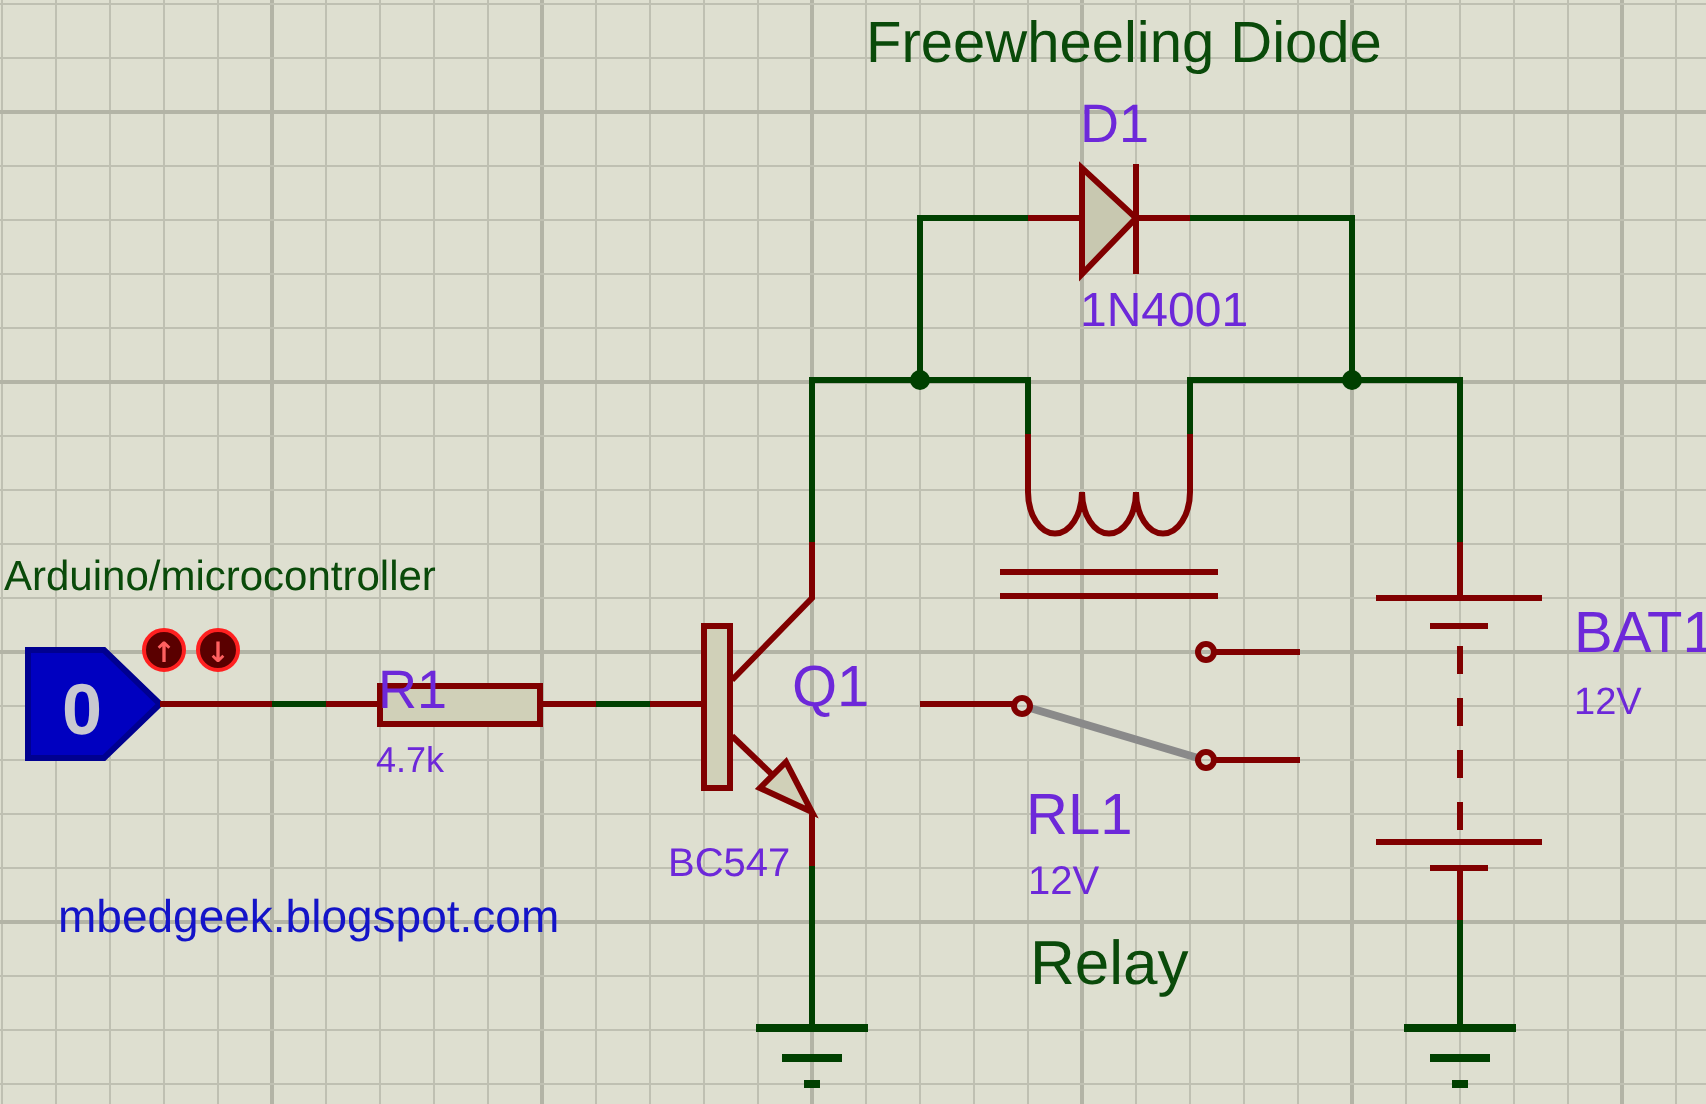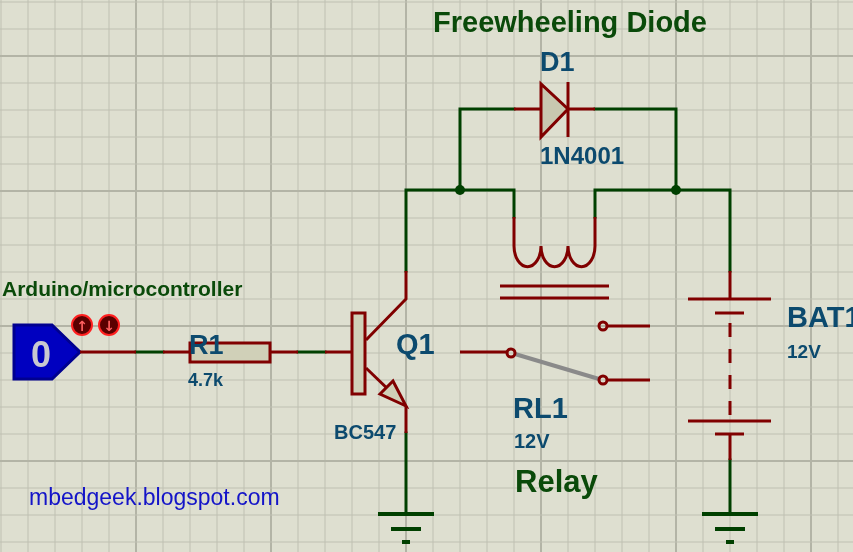--- a/index.html
+++ b/index.html
@@ -1,20 +1,20 @@
 <!DOCTYPE html>
 <html><head>
   <meta charset="utf-8">
   <style>
     html, body { margin: 0; padding: 0; }
     body { width: 853px; height: 552px; overflow: hidden; background: #dedfd0; position: relative; font-family: "Liberation Sans", sans-serif; }
     #canvas { position: absolute; left: 0; top: 0; width: 853px; height: 552px; }
     .lbl { position: absolute; white-space: nowrap; line-height: 1; }
-    .t-black { color: #0c4a6e; font-weight: bold; }
-    .t-green { color: #0a4a0a; font-weight: bold; }
+    .t-black { color: #6d28d9; }
+    .t-green { color: #0a4a0a; }
     .t-blue { color: #1414c8; }
   </style>
 </head>
 <body>
 
 <svg id="canvas" width="853" height="552" viewBox="0 0 853 552">
   <g id="grid">
       <line x1="1" x2="1" y1="0" y2="552" stroke="#bfc0b2" stroke-width="1"></line>
       <line x1="28" x2="28" y1="0" y2="552" stroke="#bfc0b2" stroke-width="1"></line>
       <line x1="55" x2="55" y1="0" y2="552" stroke="#bfc0b2" stroke-width="1"></line>
@@ -171,13 +171,13 @@
 <div class="lbl t-green" style="left:2px; top:278px; font-size:21px;">Arduino/microcontroller</div>
 <div class="lbl t-black" style="left:189px; top:308px; font-size:27px;margin-top:24px;">R1</div>
 <div class="lbl t-black" style="left:188px; top:371px; font-size:18px;text-align:right;">4.7k</div>
 <div class="lbl t-black" style="left:396px; top:330px; font-size:29px;">Q1</div>
 <div class="lbl t-black" style="left:314px; top:422px; font-size:20px;margin-left:20px;">BC547</div>
 <div class="lbl t-black" style="left:513px; top:394px; font-size:29px;text-align:center;">RL1</div>
 <div class="lbl t-black" style="left:514px; top:431px; font-size:20px;">12V</div>
 <div class="lbl t-green" style="left:515px; top:466px; font-size:31px;">Relay</div>
 <div class="lbl t-black" style="left:787px; top:303px; font-size:29px;">BAT1</div>
 <div class="lbl t-black" style="left:787px; top:342px; font-size:19px;">12V</div>
-<div class="lbl t-blue" style="left:29px; top:486px; font-size:23px;">mbedgeek.blogspot.com</div>
+<div class="lbl t-blue" style="left:29px; top:447px; font-size:23px;">mbedgeek.blogspot.com</div>
 
 </body></html>

